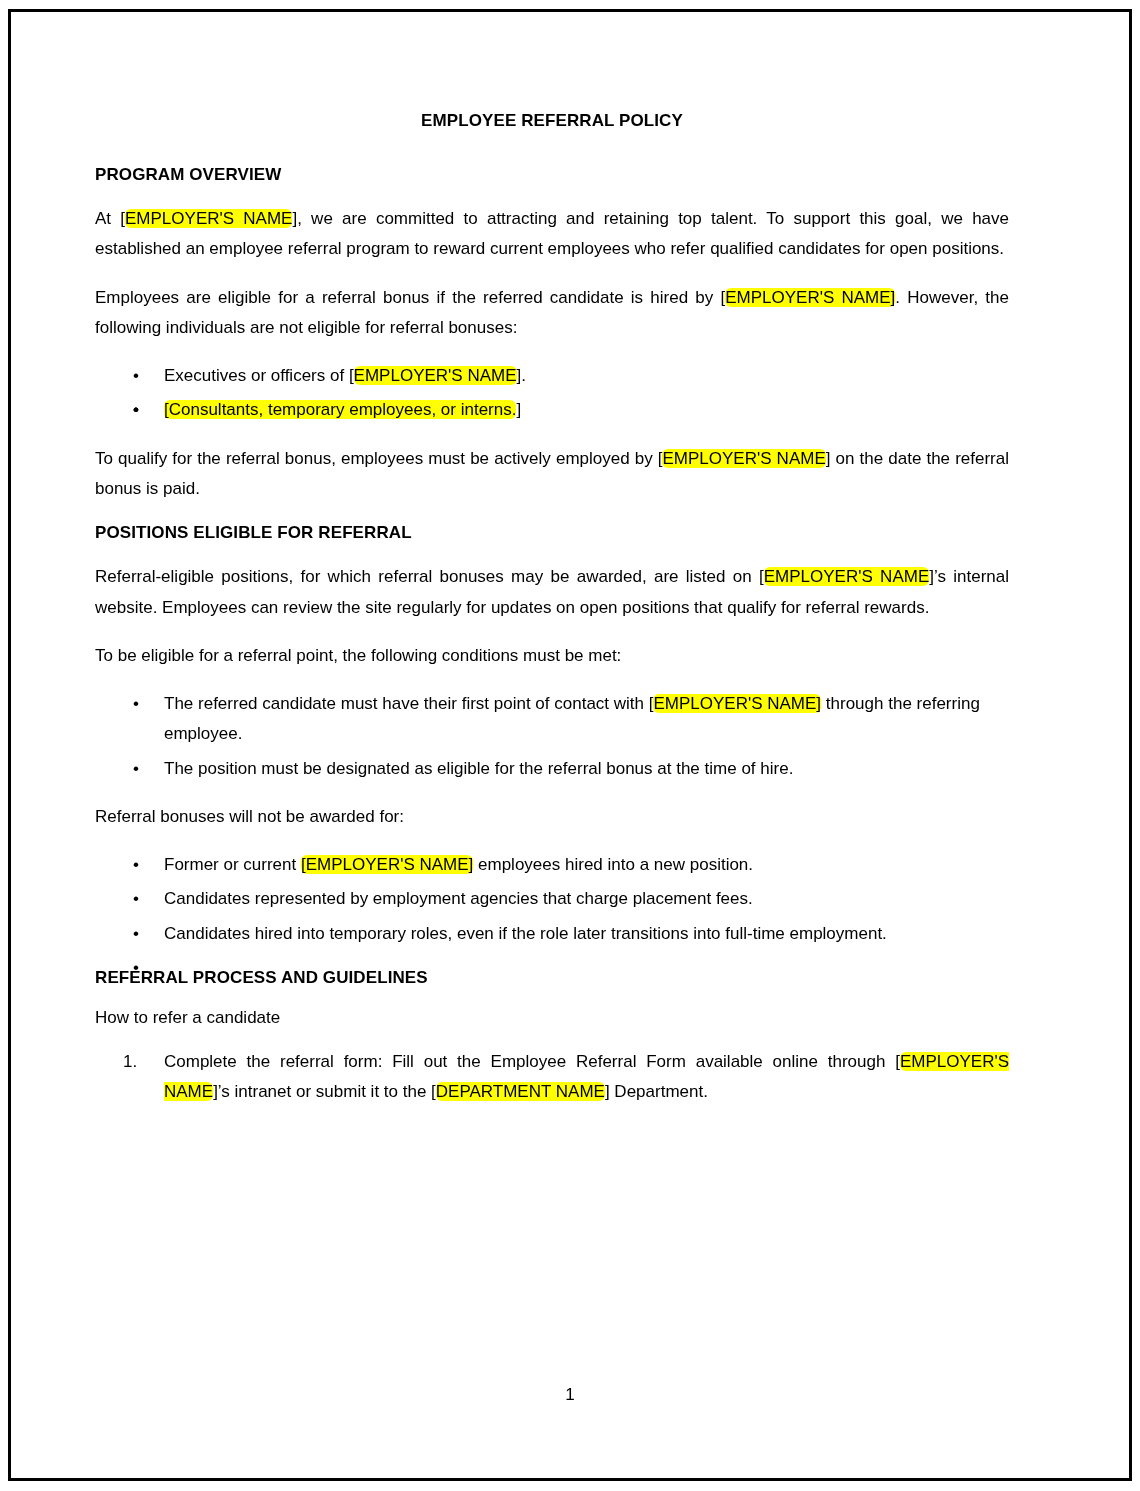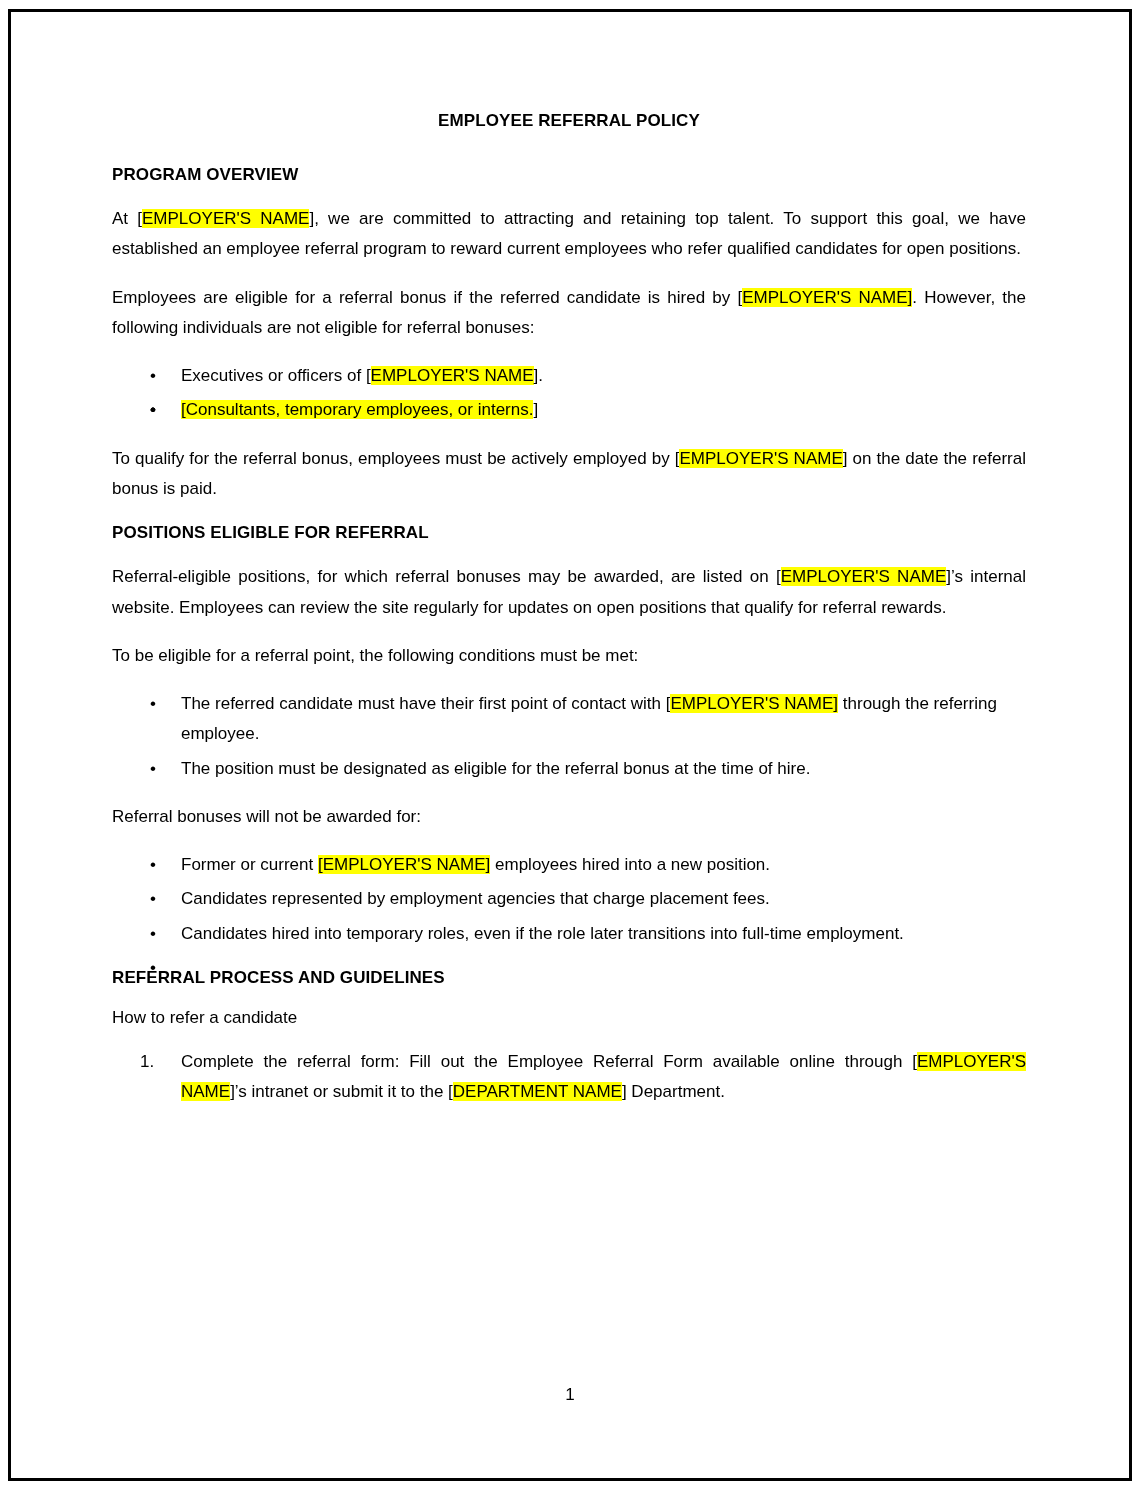--- a/index.html
+++ b/index.html
@@ -25,21 +25,21 @@
     left: 8px;
     top: 9px;
     width: 1124px;
     height: 1472px;
     border: 3px solid #000000;
     box-sizing: border-box;
     pointer-events: none;
   }
   .content {
     position: absolute;
-    left: 112px;
+    left: 95px;
     top: 110px;
     width: 914px;
   }
   .doc-title {
     text-align: center;
     font-weight: bold;
     font-size: 17px;
     letter-spacing: 0.1px;
     margin: 0 0 32px 0;
     line-height: 1.3;
@@ -96,20 +96,21 @@
   }
   ol.numbers > li .num-marker {
     position: absolute;
     left: 28px;
     top: 0;
     font-size: 17px;
     line-height: 1.78;
   }
   .hl {
     background-color: #ffff00;
+    border-radius: 6px;
   }
   .page-number {
     position: absolute;
     left: 0;
     right: 0;
     top: 1385px;
     text-align: center;
     font-size: 17px;
   }
 </style>

